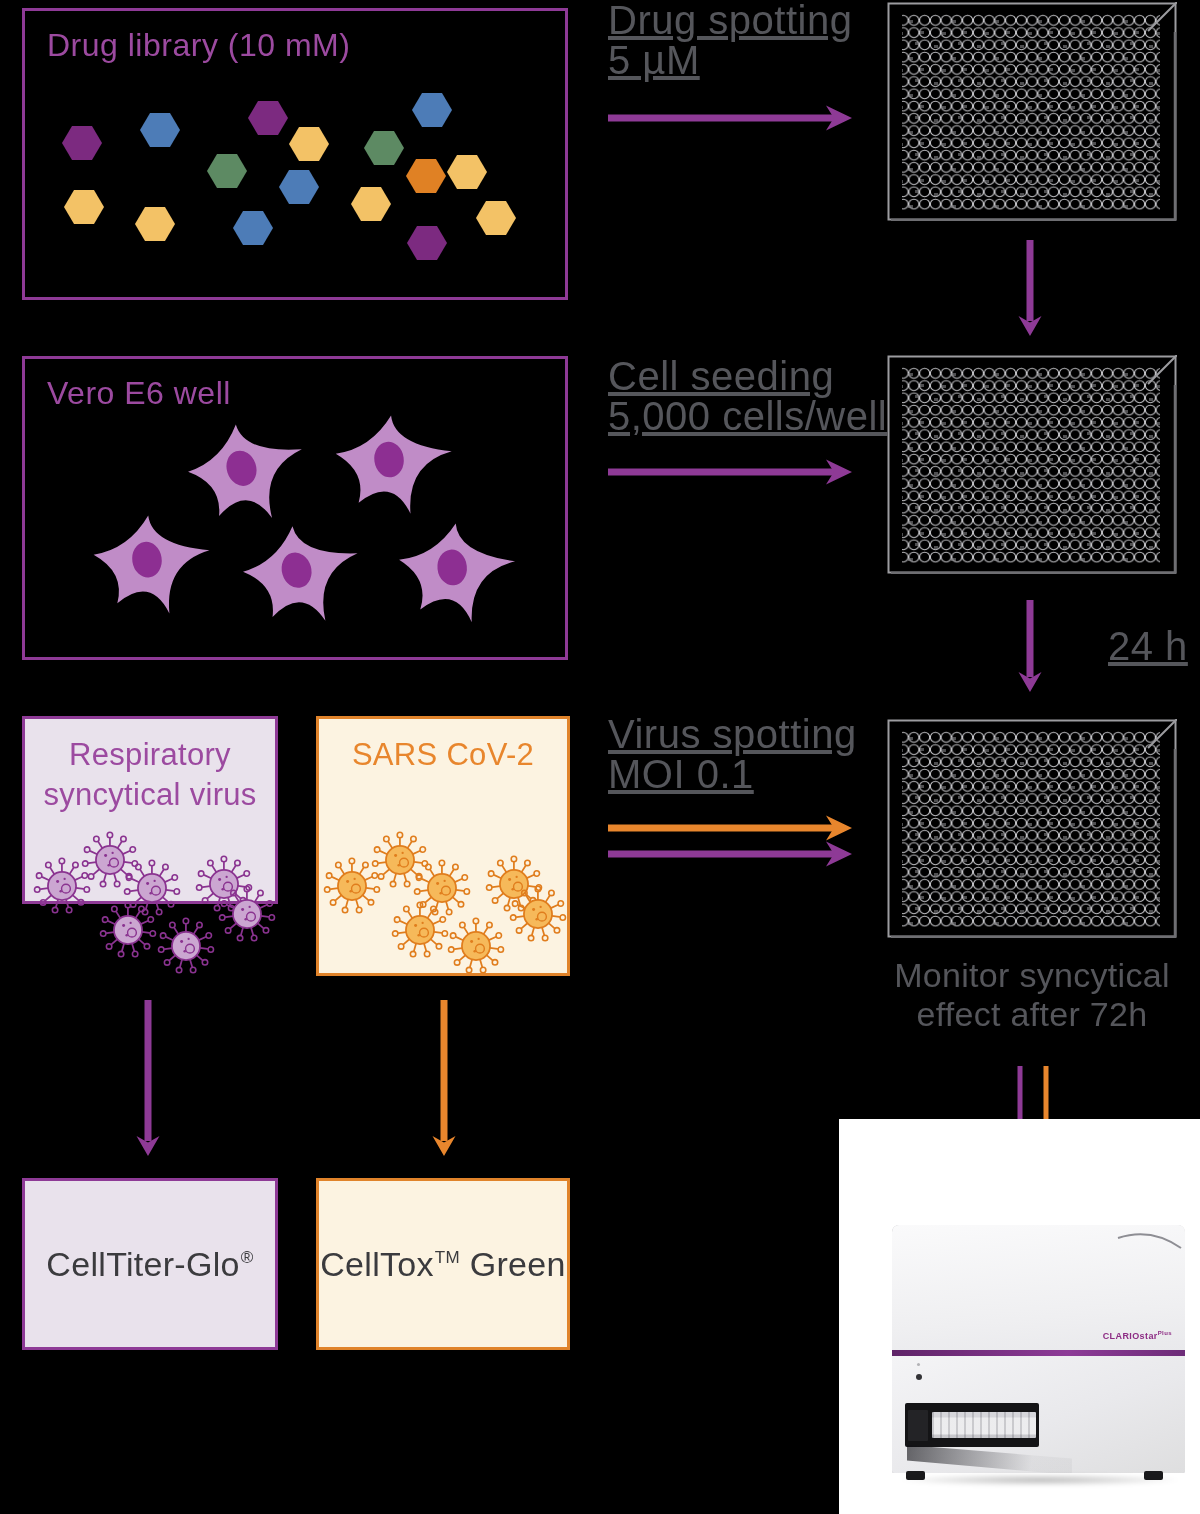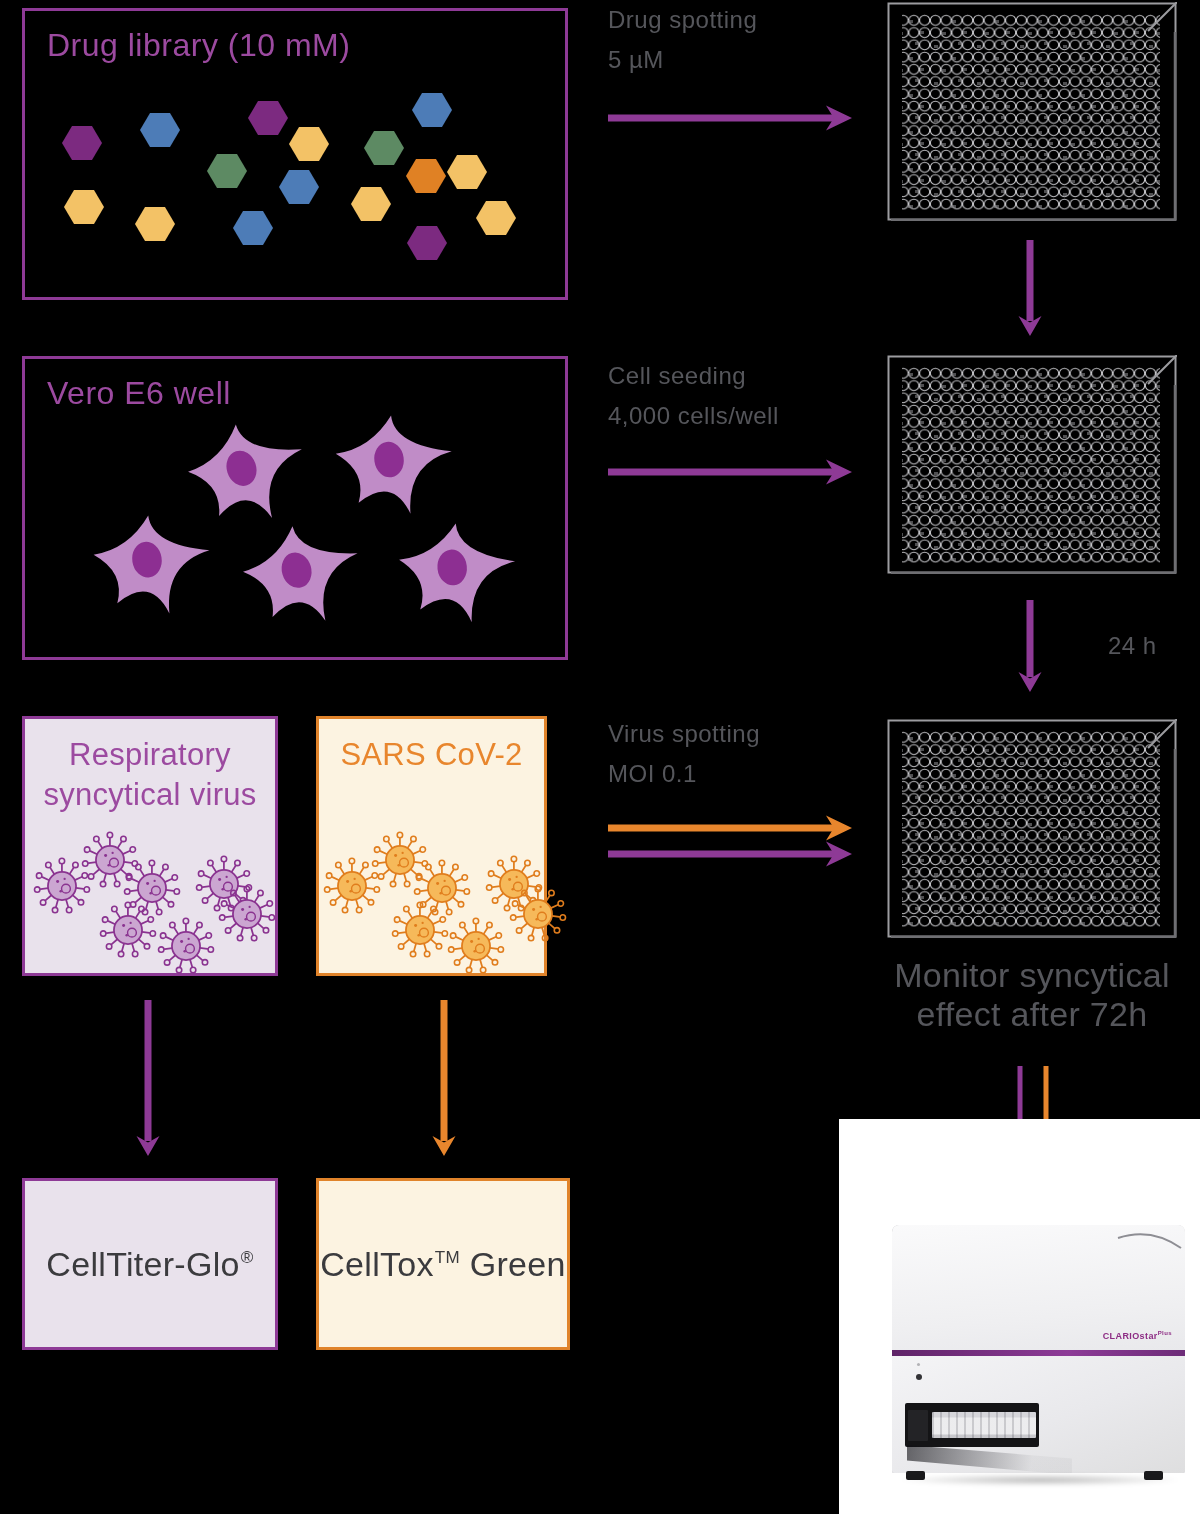--- a/index.html
+++ b/index.html
@@ -32,21 +32,21 @@
   .arrow-h .shaft{position:absolute; left:0; right:16px; top:50%; transform:translateY(-50%); height:7px; background:var(--col);}
   .arrow-h .head{position:absolute; right:0; top:0; width:26px; height:26px; background:var(--col);
                  clip-path:polygon(0 2%,100% 50%,0 98%,30% 50%);}
   .arrow-v{position:absolute; width:26px;}
   .arrow-v .shaft{position:absolute; top:0; bottom:15px; left:50%; transform:translateX(-50%); width:7px; background:var(--col);}
   .arrow-v .head{position:absolute; bottom:0; left:1px; width:24px; height:20px; background:var(--col);
                  clip-path:polygon(2% 0,50% 100%,98% 0,50% 32%);}
   .arrow-v.thin .shaft{width:5px;}
   .arrow-v.thin .head{width:18px; height:15px; left:4px;}
   
-  .step-label{position:absolute; color:var(--c-gray_text); font-size:24px; line-height:40px; letter-spacing:.5px; white-space:nowrap;}
+  .step-label{position:absolute; color:var(--c-gray_text); font-size:40px; line-height:40px; letter-spacing:.5px; white-space:nowrap;text-decoration:underline;}
   .monitor-label{position:absolute; left:882px; top:956px; width:300px; text-align:center;
                  color:var(--c-gray_text); font-size:34px; line-height:39px; letter-spacing:.3px;}
   
   .plate{position:absolute; width:290px; height:219px;}
   
   .reagent{display:flex; align-items:center; justify-content:center;
            color:var(--c-dark_text); font-size:34px; letter-spacing:.3px;}
   .reagent sup{font-size:17px; margin-left:1px;}
   
   #photo{position:absolute; left:839px; top:1119px; width:361px; height:395px; background:#fff;}
@@ -144,27 +144,27 @@
   <svg class="cell" style="left:88px;  top:510px; transform:rotate(3deg);">
       <use href="#cell-sym"></use>
     </svg>
   <svg class="cell" style="left:238px; top:520px; transform:rotate(-4deg);">
       <use href="#cell-sym"></use>
     </svg>
   <svg class="cell" style="left:393px; top:518px; transform:rotate(6deg);">
       <use href="#cell-sym"></use>
     </svg>
 
-  <div class="obox b-purple fill-purple" style="left:22px; top:716px; width:256px; height:260px;">
+  <div class="obox b-purple fill-purple" style="left:22px; top:716px; width:256px; height:188px;">
     <div class="box-title-center">
       <div>Respiratory</div>
       <div>syncytical virus</div>
     </div>
   </div>
-  <div class="obox b-orange fill-orange" style="left:316px; top:716px; width:231px; height:260px;">
+  <div class="obox b-orange fill-orange" style="left:316px; top:716px; width:254px; height:260px;">
     <div class="box-title-center t-orange">SARS CoV-2</div>
   </div>
 
   <div class="virus v-purple" style="left:33px;  top:857px;"><svg viewBox="-33 -33 66 66" width="100%" height="100%">
         <line x1="15.8" y1="2.2" x2="24.3" y2="3.4" stroke="#8a3390" stroke-width="2" stroke-linecap="round"></line>
         <circle cx="28.2" cy="4.0" r="3.1" fill="none" stroke="#8a3390" stroke-width="1.8"></circle>
         <line x1="12.1" y1="10.4" x2="18.6" y2="16.0" stroke="#8a3390" stroke-width="2" stroke-linecap="round"></line>
         <circle cx="21.6" cy="18.6" r="3.1" fill="none" stroke="#8a3390" stroke-width="1.8"></circle>
         <line x1="4.6" y1="15.3" x2="7.0" y2="23.5" stroke="#8a3390" stroke-width="2" stroke-linecap="round"></line>
         <circle cx="8.1" cy="27.3" r="3.1" fill="none" stroke="#8a3390" stroke-width="1.8"></circle>
@@ -575,21 +575,21 @@
   <div class="obox b-orange fill-orange reagent" style="left:316px; top:1178px; width:254px; height:172px;">
     <span><span>CellTox</span><sup>TM</sup><span> Green</span></span>
   </div>
 
   <div class="step-label" style="left:608px; top:0px;">
     <div>Drug spotting</div>
     <div>5 µM</div>
   </div>
   <div class="step-label" style="left:608px; top:356px;">
     <div>Cell seeding</div>
-    <div>4,000 cells/well</div>
+    <div>5,000 cells/well</div>
   </div>
   <div class="step-label" style="left:608px; top:714px;">
     <div>Virus spotting</div>
     <div>MOI 0.1</div>
   </div>
   <div class="step-label" style="left:1108px; top:626px;">24 h</div>
   <div class="monitor-label">
     <div>Monitor syncytical</div>
     <div>effect after 72h</div>
   </div>

